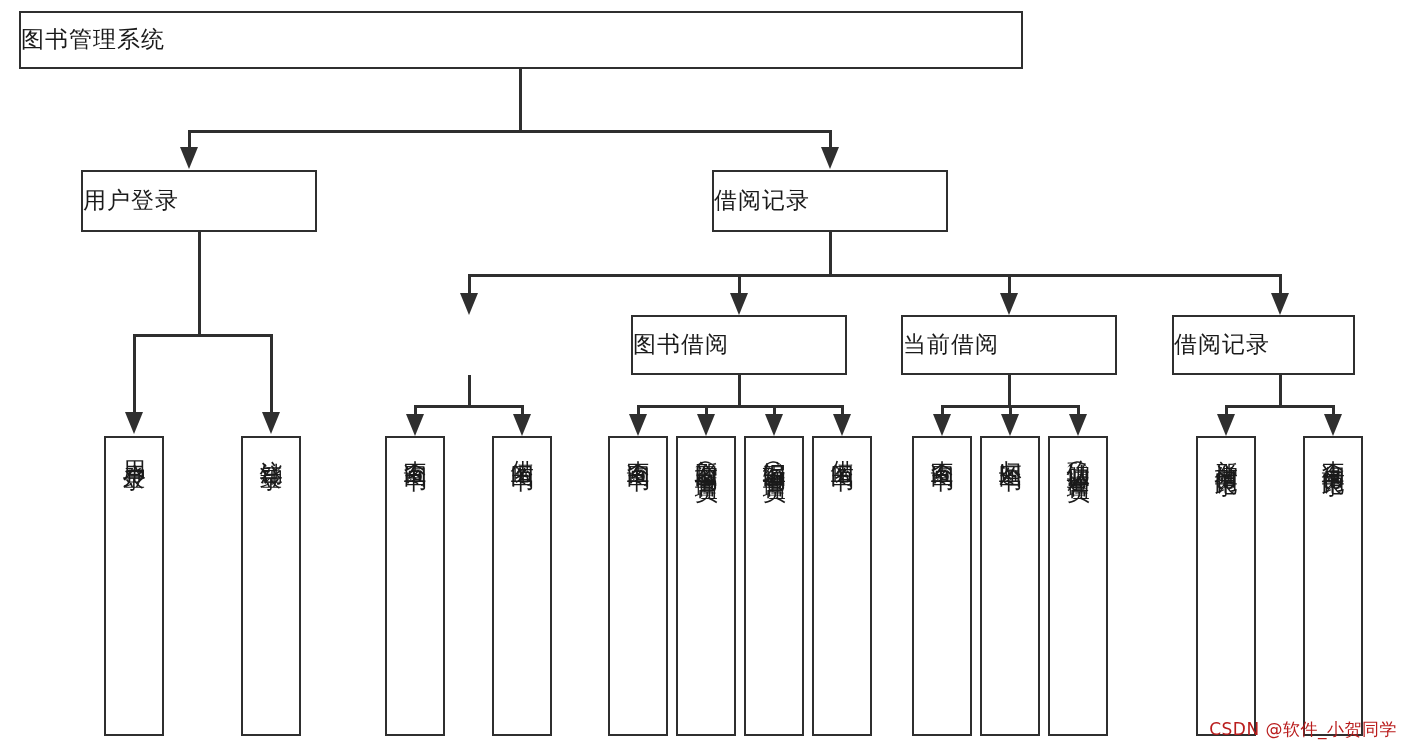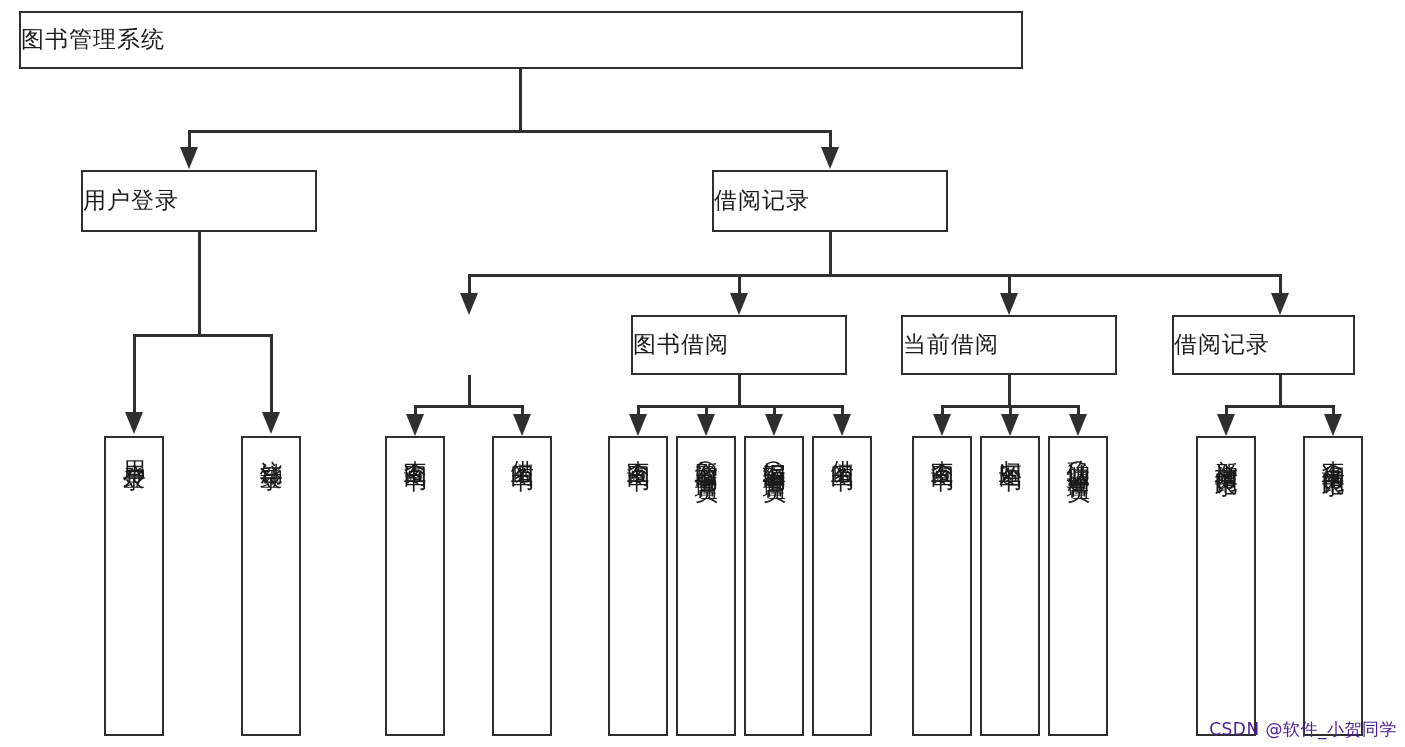--- a/index.html
+++ b/index.html
@@ -58,21 +58,21 @@
     height: 0;
     border-left: 9px solid transparent;
     border-right: 9px solid transparent;
     border-top: 22px solid #2f2f2f;
   }
   #watermark {
     position: absolute;
     right: 8px;
     bottom: 6px;
     font-size: 17px;
-    color: #4c1d95;
+    color: #b91c1c;
     letter-spacing: 0.5px;
     white-space: nowrap;
     user-select: none;
   }
 </style>
 </head>
 <body>
 
 <div id="canvas">
 

